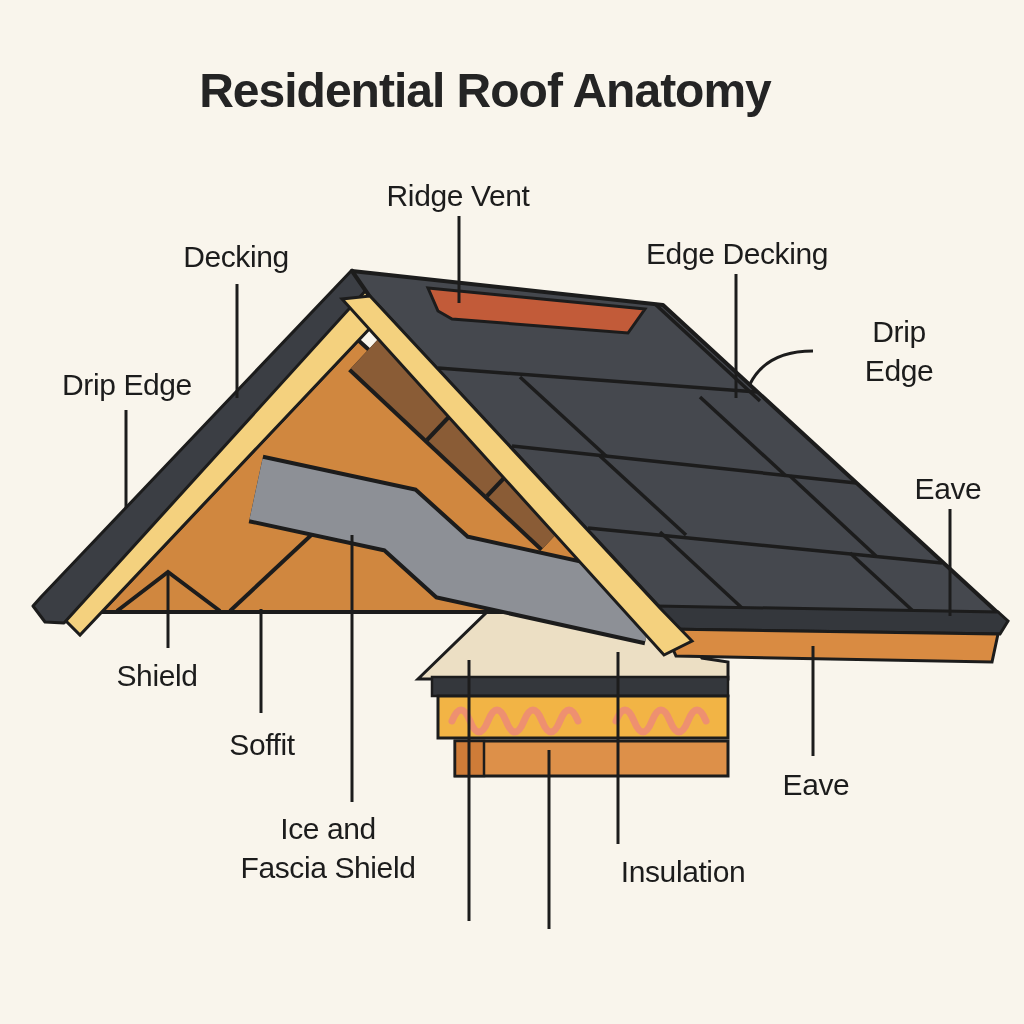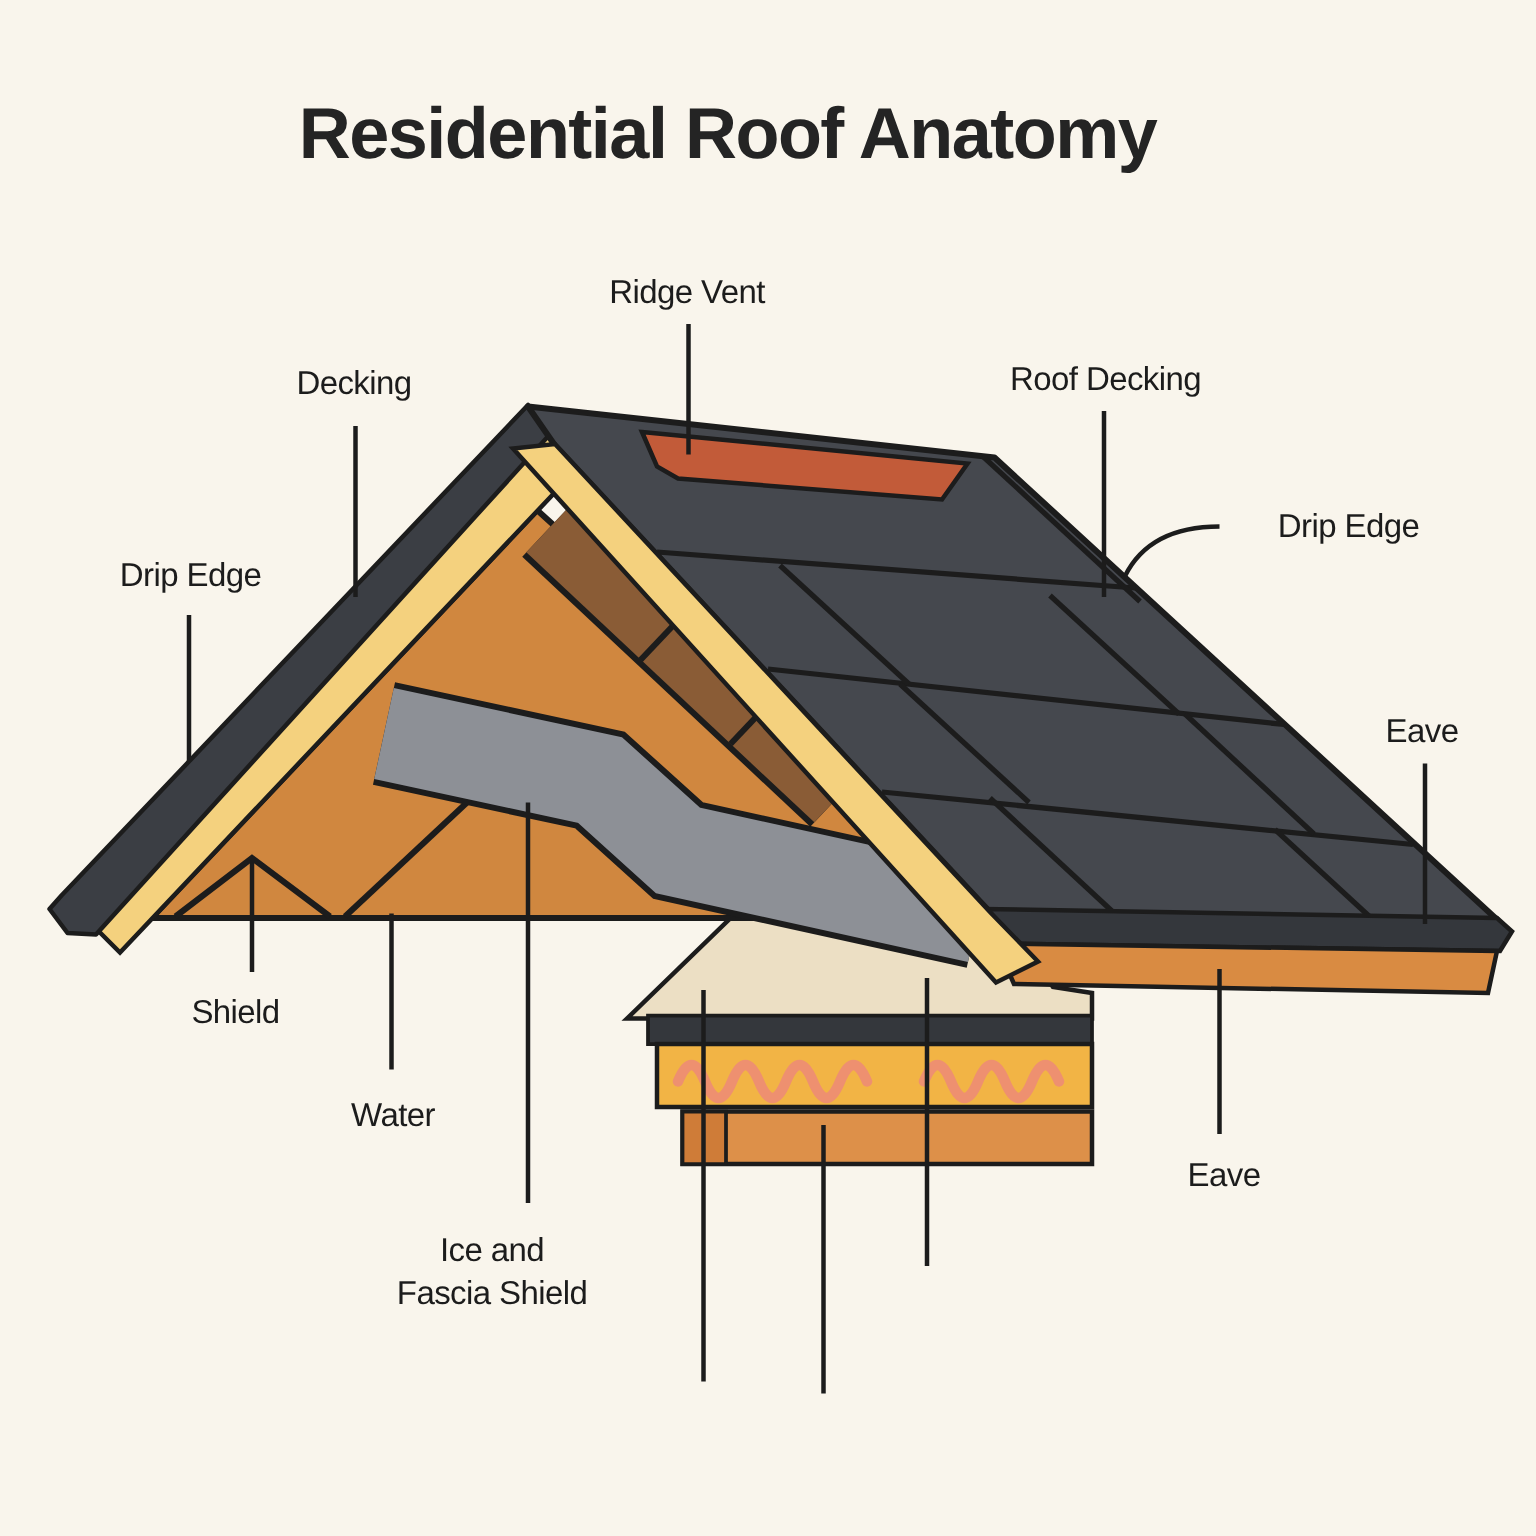--- a/index.html
+++ b/index.html
@@ -1,20 +1,20 @@
 <!DOCTYPE html>
 <html><head>
 <meta charset="utf-8">
 <style>
   html,body{margin:0;padding:0;}
   body{width:1024px;height:1024px;background:#f9f5ec;position:relative;overflow:hidden;
        font-family:"Liberation Sans",sans-serif;}
   #stage{position:absolute;left:0;top:0;width:1024px;height:788px;}
   #art{position:absolute;left:0;top:0;}
-  .label{position:absolute;transform:translate(-50%,-50%);font-size:22px;font-weight:500;
+  .label{position:absolute;transform:translate(-50%,-50%);font-size:30px;font-weight:500;
          color:#1c1c1c;white-space:pre-line;text-align:center;line-height:1.3;
          letter-spacing:-0.4px;}
   .title{position:absolute;transform:translate(-50%,-50%);font-size:48px;font-weight:700;
          color:#242424;letter-spacing:-1px;white-space:nowrap;}
 </style>
 </head>
 <body>
 
 <div id="stage">
 
@@ -81,23 +81,24 @@
     <path d="M469,660 L469,921"></path>
     <path d="M549,750 L549,929"></path>
     <path d="M813,646 L813,756"></path>
   </g>
 </svg>
 
 <div class="title" style="left:485px;top:90px">Residential Roof Anatomy</div>
 
 <div class="label" style="left:458px;top:195px">Ridge Vent</div>
 <div class="label" style="left:236px;top:256px">Decking</div>
-<div class="label" style="left:737px;top:253px">Roof Decking</div>
+<div class="label" style="left:737px;top:253px">Edge Decking</div>
 <div class="label" style="left:127px;top:384px">Drip Edge</div>
 <div class="label" style="left:899px;top:351px">Drip Edge</div>
 <div class="label" style="left:948px;top:488px">Eave</div>
 <div class="label" style="left:157px;top:675px">Shield</div>
-<div class="label" style="left:262px;top:744px">Water</div>
+<div class="label" style="left:262px;top:744px">Soffit</div>
 <div class="label" style="left:328px;top:848px">Ice and
 Fascia Shield</div>
+<div class="label" style="left:683px;top:871px">Insulation</div>
 <div class="label" style="left:816px;top:784px">Eave</div>
 
 </div>
 
 </body></html>

